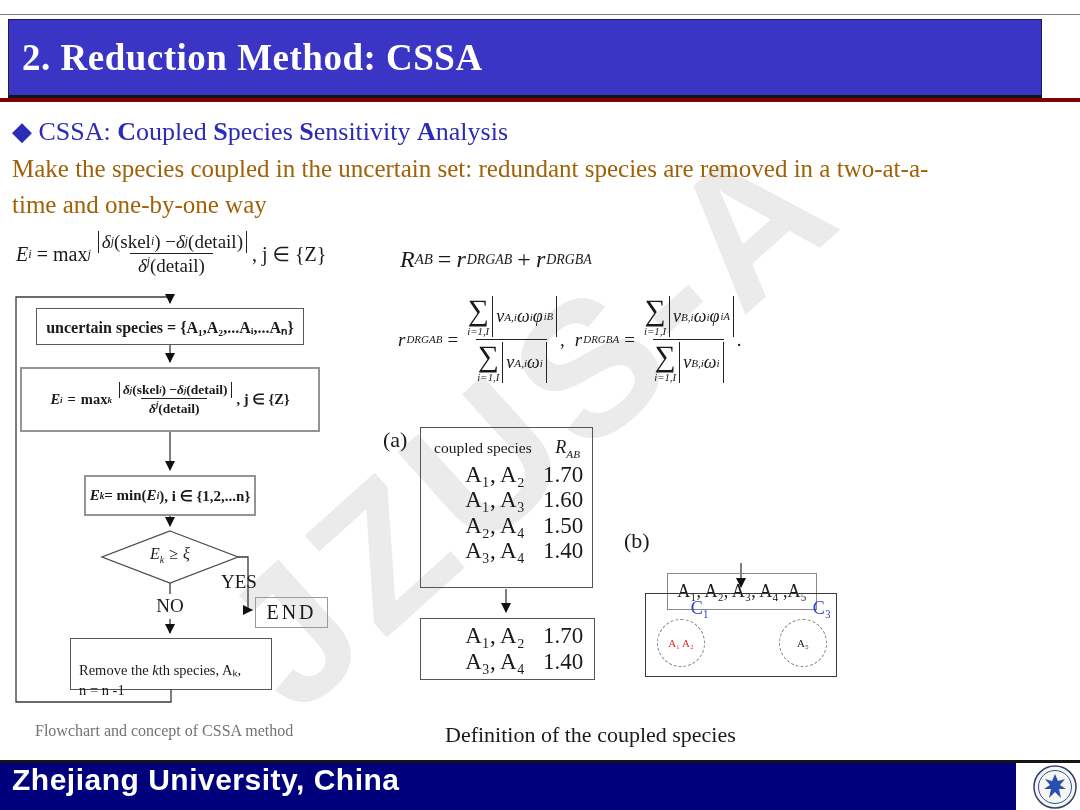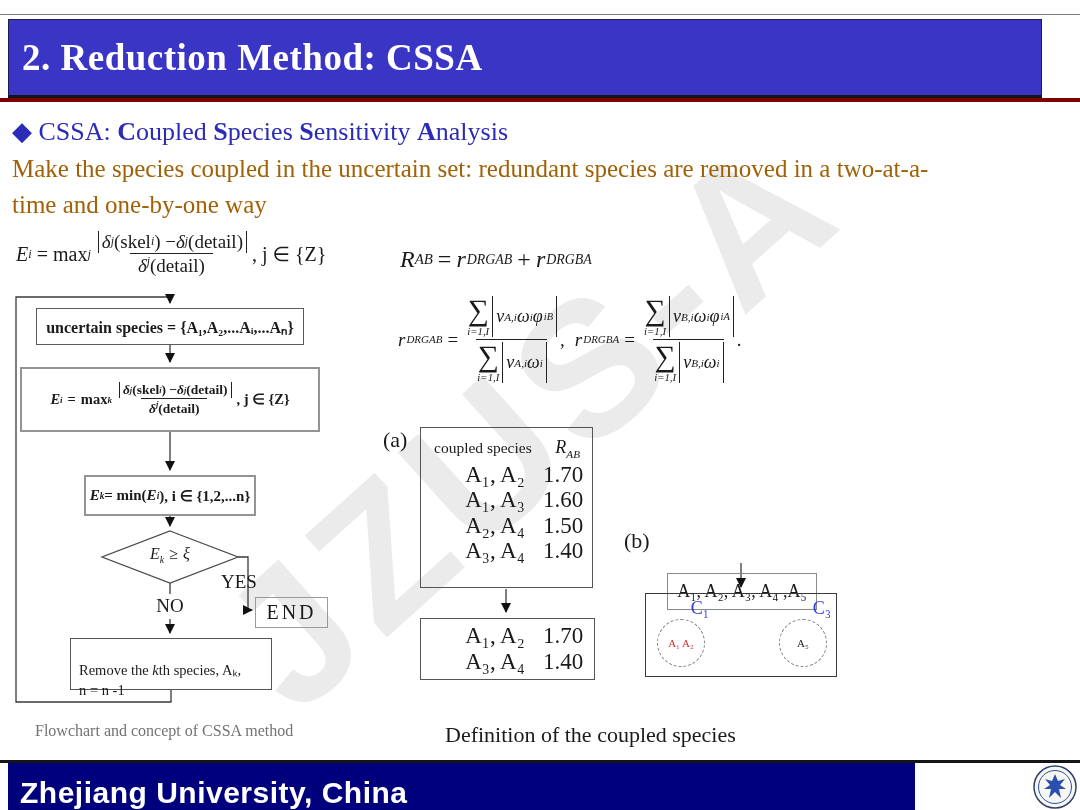--- a/index.html
+++ b/index.html
@@ -79,21 +79,21 @@
   .cl{position:absolute;width:56px;text-align:center;}
   .cl .nm{font-size:18px;color:#2b3fd0;line-height:20px;text-align:right;}
   .cl .cir{width:48px;height:48px;border:1px dashed #808080;border-radius:50%;margin:1px auto 0;
            display:flex;align-items:center;justify-content:center;font-size:11px;box-sizing:border-box;}
   .cl1{left:7px;top:4px;}.cl2{left:68px;top:4px;}.cl3{left:129px;top:4px;}
   .red{color:#d7302e;}.blk{color:#1c1c1c;}
   #pb-cap{left:445px;top:722px;font-size:22px;}
 
   
   #footer-line{left:0;top:760px;width:1080px;height:3px;background:#141414;}
-  #footer{left:0;top:763px;width:907px;height:47px;background:#00007d;display:flex;align-items:flex-end;margin-left:8px;}
+  #footer{left:0;top:763px;width:1016px;height:47px;background:#00007d;display:flex;align-items:flex-start;}
   #footer .ft{font-family:"Liberation Sans",sans-serif;font-weight:bold;color:#fff;font-size:30px;
               padding-left:12px;letter-spacing:.5px;}
   #logo{position:absolute;right:3px;top:765px;width:44px;height:44px;z-index:3;}
 
   
   #wm{left:100px;top:280px;width:860px;height:280px;display:flex;align-items:center;justify-content:center;
       font-family:"Liberation Sans",sans-serif;font-weight:bold;font-size:190px;letter-spacing:10px;
       color:#ebebeb;transform:rotate(-42deg);z-index:0;white-space:nowrap;}
   #conn{position:absolute;left:0;top:0;z-index:1;pointer-events:none;}
 </style>

